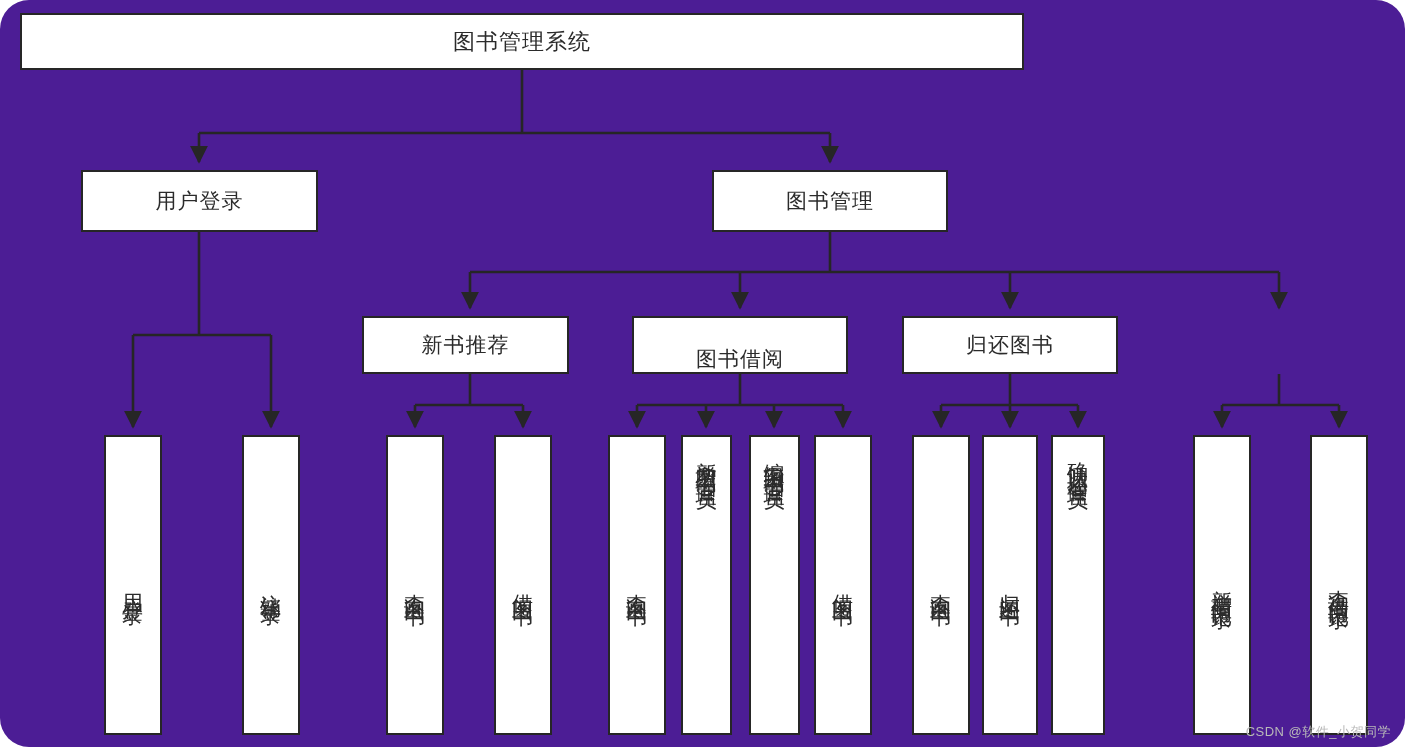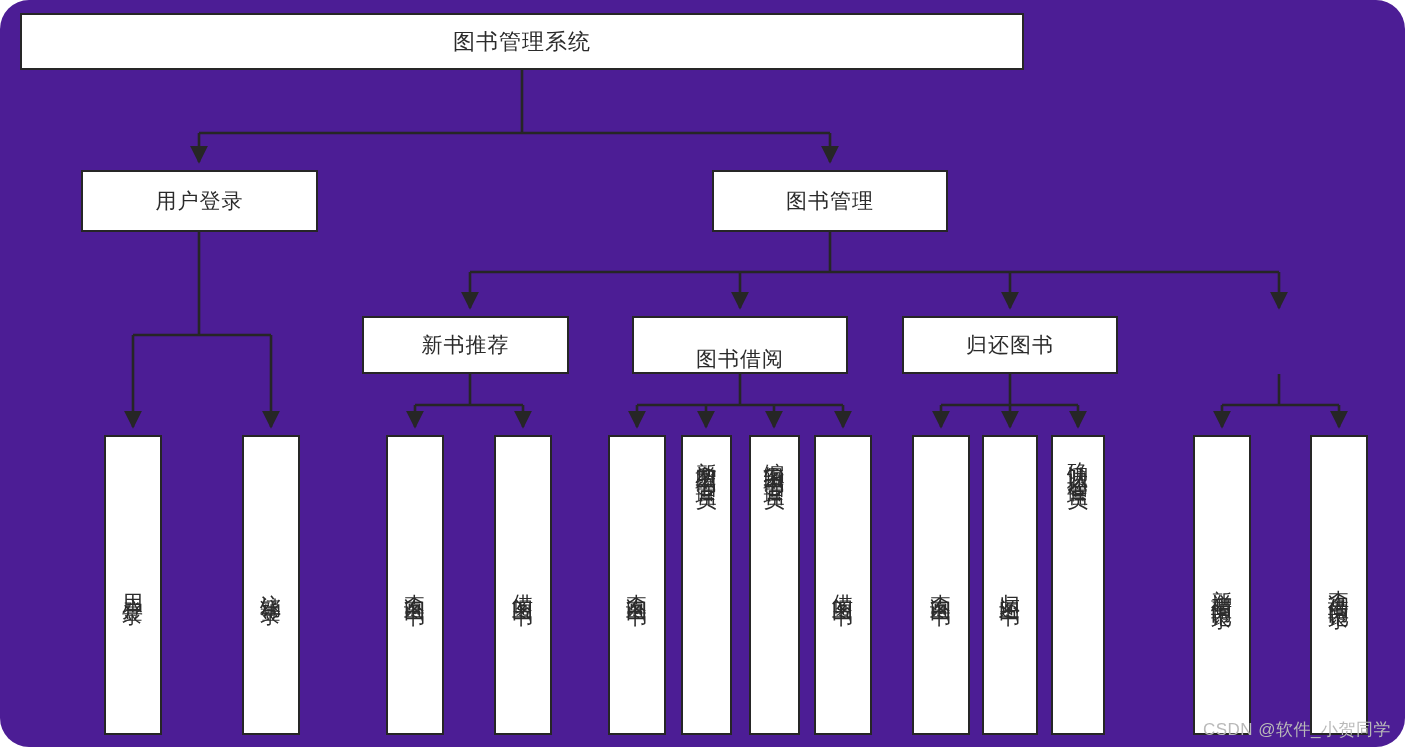--- a/index.html
+++ b/index.html
@@ -59,21 +59,21 @@
   }
   .node.vertical.centered {
     align-items: center;
     padding-top: 0;
   }
   #watermark {
     position: absolute;
     right: 14px;
     bottom: 6px;
     color: #b9b9b9;
-    font-size: 17px;
+    font-size: 13px;
     letter-spacing: 0.5px;
     z-index: 5;
     white-space: nowrap;
   }
 </style>
 </head>
 <body>
 
 <div id="canvas">
 

